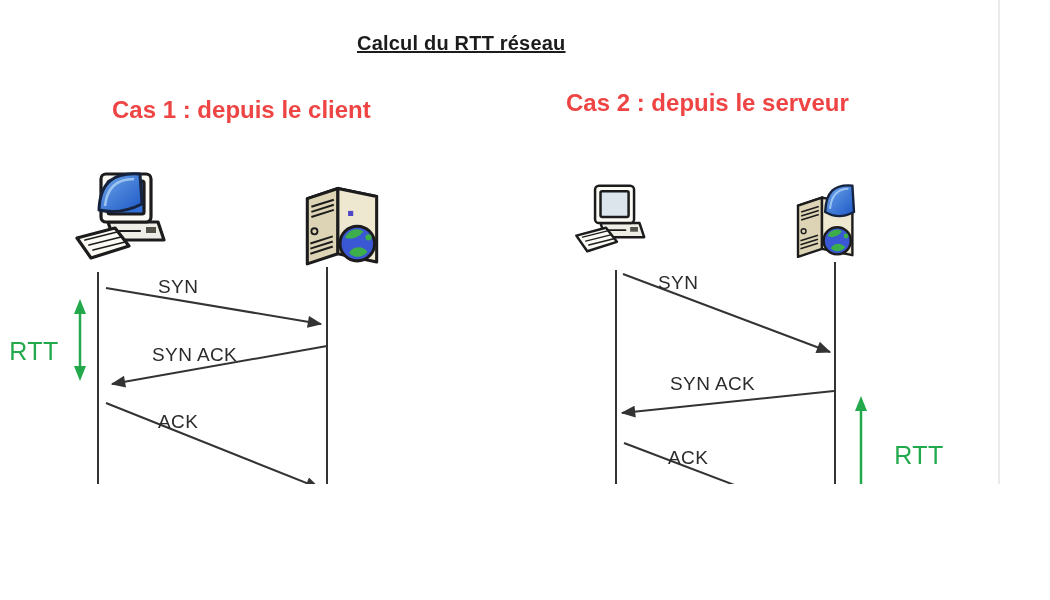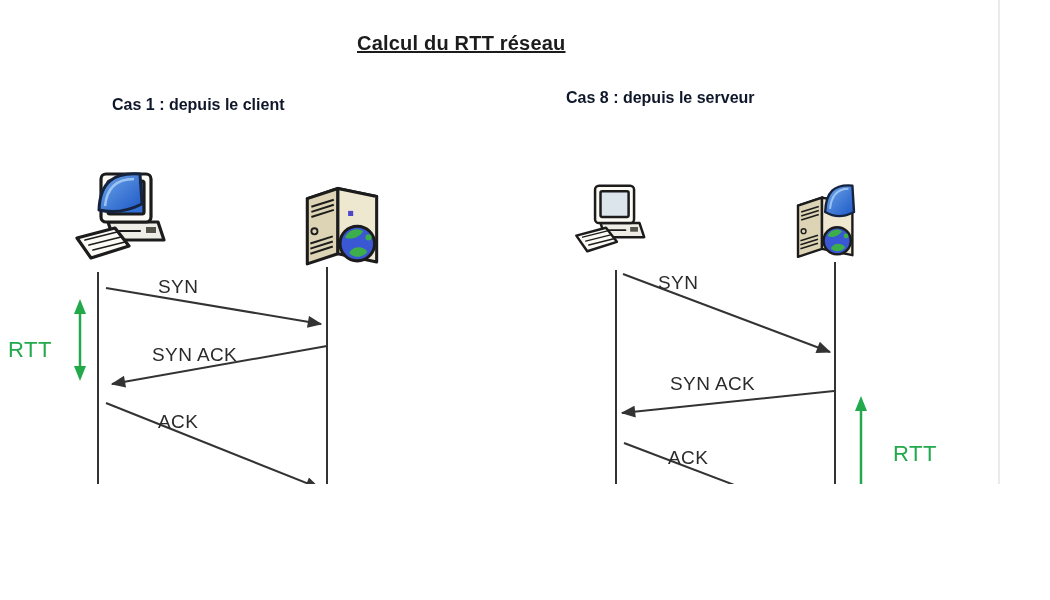--- a/index.html
+++ b/index.html
@@ -5,49 +5,49 @@
   html,body{margin:0;padding:0;background:#ffffff;}
   .stage{
     position:relative;width:1050px;height:484px;background:#ffffff;overflow:hidden;
     font-family:"Liberation Sans", sans-serif;color:#222;
   }
   .title{
     position:absolute;left:357px;top:32px;font-size:20px;font-weight:bold;
     text-decoration:underline;color:#1c1c1c;letter-spacing:.2px;white-space:nowrap;
   }
   .case-heading{
-    position:absolute;font-size:16px;font-weight:bold;color:#0f172a;white-space:nowrap;
+    position:absolute;font-size:24px;font-weight:bold;color:#ef4444;white-space:nowrap;
   }
   .heading-1{left:112px;top:96px;}
   .heading-2{left:566px;top:89px;}
   .msg{
     position:absolute;font-size:19px;color:#2b2b2b;text-align:left;
     letter-spacing:.4px;white-space:nowrap;
   }
   .rtt{
-    position:absolute;font-size:22px;color:var(--rtt-green,#22a94c);
-    text-align:left;letter-spacing:.5px;white-space:nowrap;
+    position:absolute;font-size:25px;color:var(--rtt-green,#22a94c);
+    text-align:center;letter-spacing:.5px;white-space:nowrap;
   }
   svg.overlay{position:absolute;left:0;top:0;pointer-events:none;}
   .lifeline{stroke:var(--diagram-line,#333);stroke-width:2;}
   .msgline{stroke:var(--diagram-line,#333);stroke-width:2;fill:none;}
   #ah path{fill:var(--diagram-line,#333);}
   .green-line{stroke:var(--rtt-green,#22a94c);stroke-width:2.5;}
   .green-head{fill:var(--rtt-green,#22a94c);}
   .icon{position:absolute;}
   .page-edge{position:absolute;top:0;width:2px;height:600px;background:#eaeaea;}
 </style>
 </head>
 <body>
 
 <div class="stage">
 
   <div class="title">Calcul du RTT réseau</div>
   <div class="case-heading heading-1">Cas 1 : depuis le client</div>
-  <div class="case-heading heading-2">Cas 8 : depuis le serveur</div>
+  <div class="case-heading heading-2">Cas 2 : depuis le serveur</div>
 
   <svg class="icon" style="left:74px;top:168px" width="100" height="100" viewBox="0 0 100 100">
     <defs>
       <linearGradient id="g1" x1="0" y1="0" x2="1" y2="1">
         <stop offset="0" stop-color="#6ea6ea"></stop>
           <stop offset="1" stop-color="#1d58c6"></stop>
       </linearGradient>
     </defs>
     <g stroke="#1c1c1c" stroke-width="3.2" stroke-linejoin="round" stroke-linecap="round">
       <polygon points="34,54 84,54 90,72 40,72" fill="#efeee6"></polygon>

